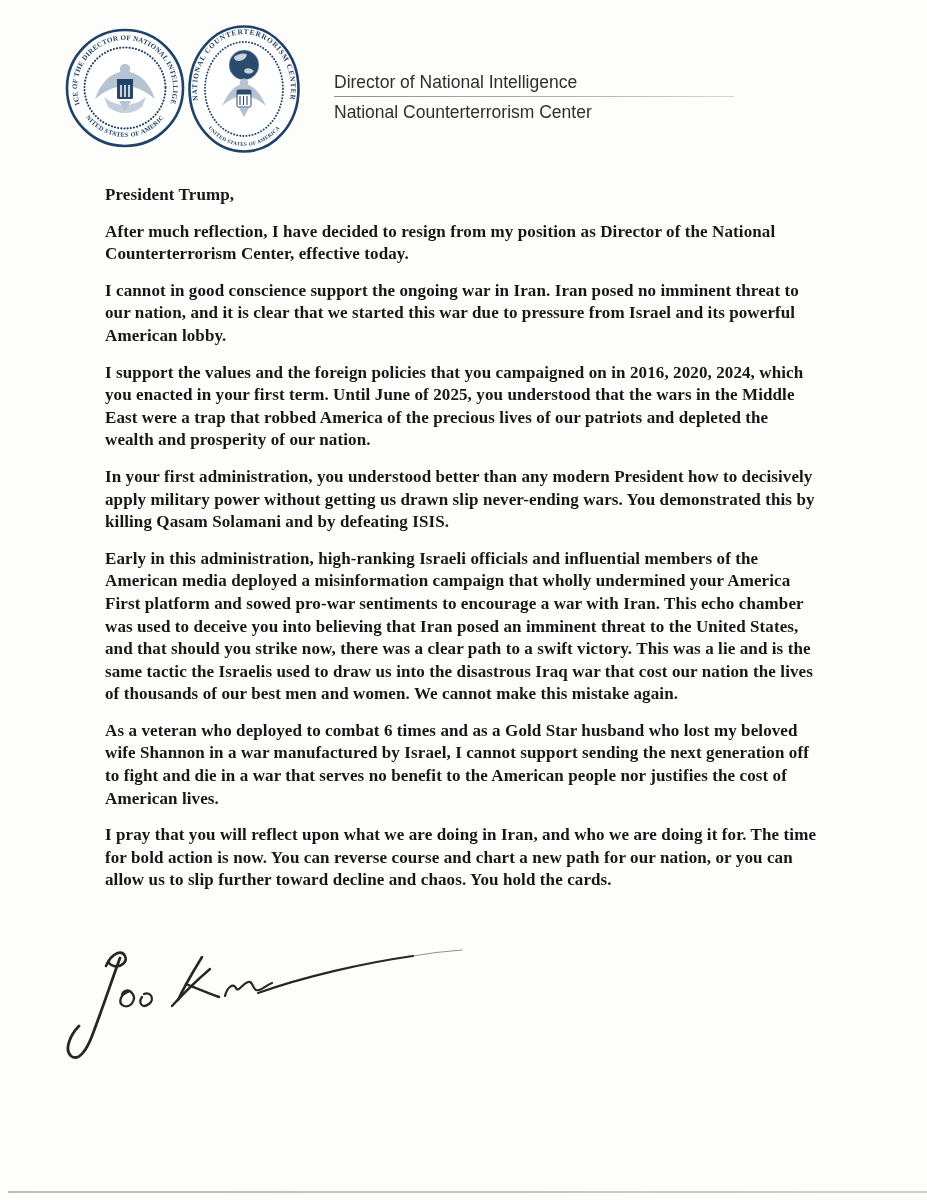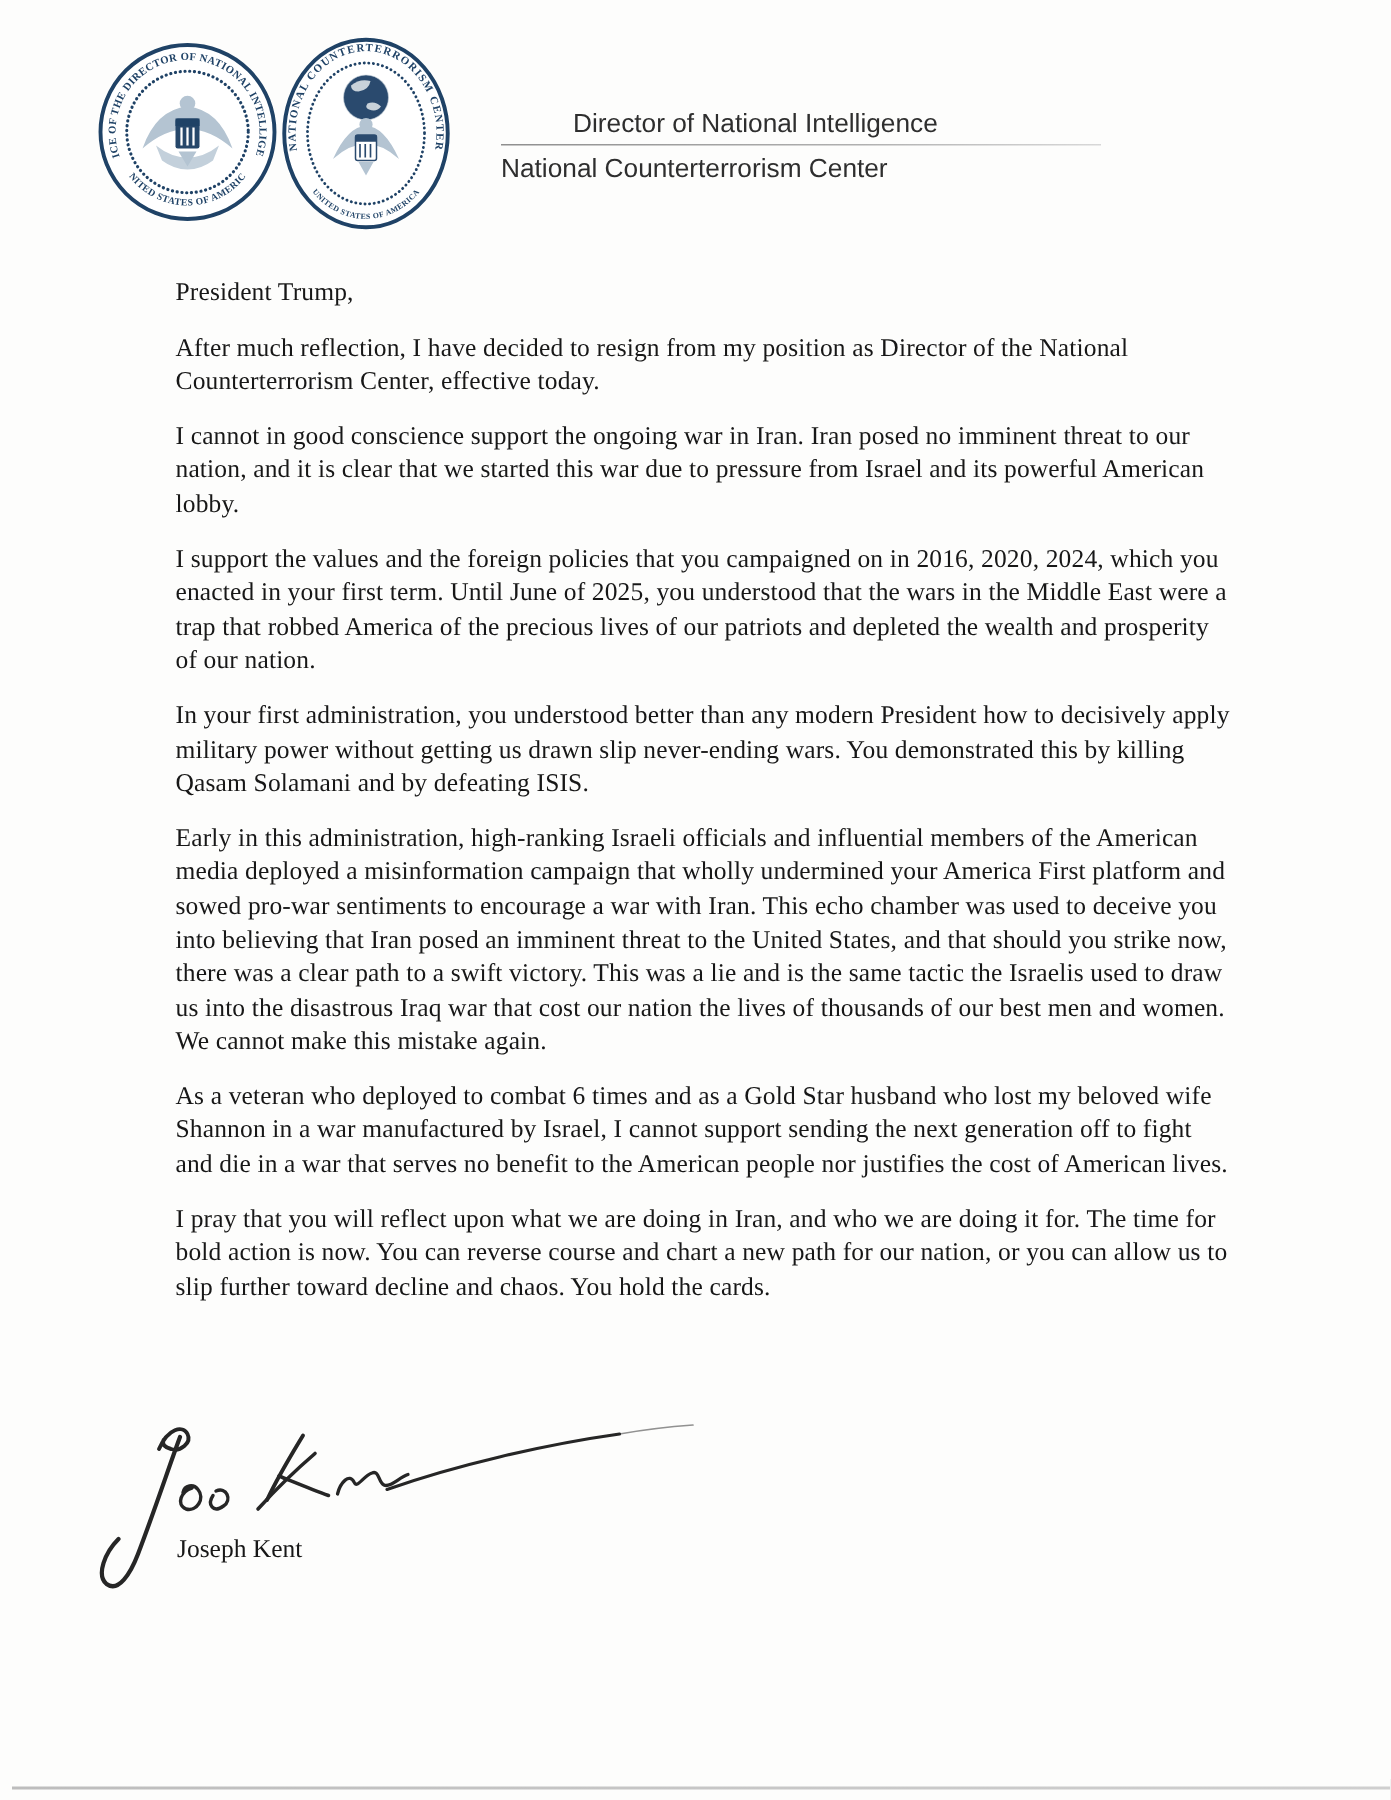--- a/index.html
+++ b/index.html
@@ -12,33 +12,33 @@
     color:#171717;
   }
   
   #seal-odni{position:absolute;left:64px;top:27px;width:122px;height:122px;}
   #seal-nctc{position:absolute;left:187px;top:24px;width:114px;height:130px;}
   #header-text{
     position:absolute;left:334px;top:71px;width:480px;
     font-family:"Liberation Sans","DejaVu Sans",sans-serif;
     color:#2e2e2e;font-size:17.5px;line-height:22px;
   }
-  #header-line1{display:block;margin-left:48px;}
+  #header-line1{display:block;}
   #header-underline{
     display:block;height:1px;width:400px;margin-top:3px;
     background:linear-gradient(to right,#8f8f8f 0%,#b0b0b0 60%,#d8d8d8 100%);
   }
   #header-line2{display:block;margin-top:4px;}
   
   #letter-body{
     position:absolute;left:105px;top:184px;width:716px;
     font-size:17px;line-height:22.6px;
     letter-spacing:0.1px;
   }
-  #letter-body p{margin:0 0 14px 12px;}
+  #letter-body p{margin:0 0 14px 0;font-weight:bold;}
   
   #signature-svg{position:absolute;left:58px;top:936px;width:410px;height:128px;}
   #closing-block{
     position:absolute;left:118px;top:1022px;
     font-size:17px;line-height:22.6px;
   }
   
   #scan-edge{
     position:absolute;left:8px;right:0;top:1191px;height:2px;
     background:linear-gradient(to right,#bdbdbd,#cfcfcf);
@@ -138,18 +138,17 @@
       <path stroke-width="2.4" d="M128,48 C138,52 150,57 161,61"></path>
 
       <path stroke-width="2.2" d="M167,60 C169,52 175,46 178,52 C180,57 184,48 190,46 C195,44 194,52 198,54 C202,56 208,49 214,47"></path>
 
       <path stroke-width="2.1" d="M200,57 C245,41 305,27 355,20"></path>
       <path stroke-width="1.1" opacity="0.5" d="M355,20 C372,17 390,15 404,14"></path>
     </g>
   </svg>
 
   <div id="closing-block">
-    <div>Joseph Kent</div>
   </div>
 
   <div id="scan-edge"></div>
 
 </div>
 
 </body></html>

